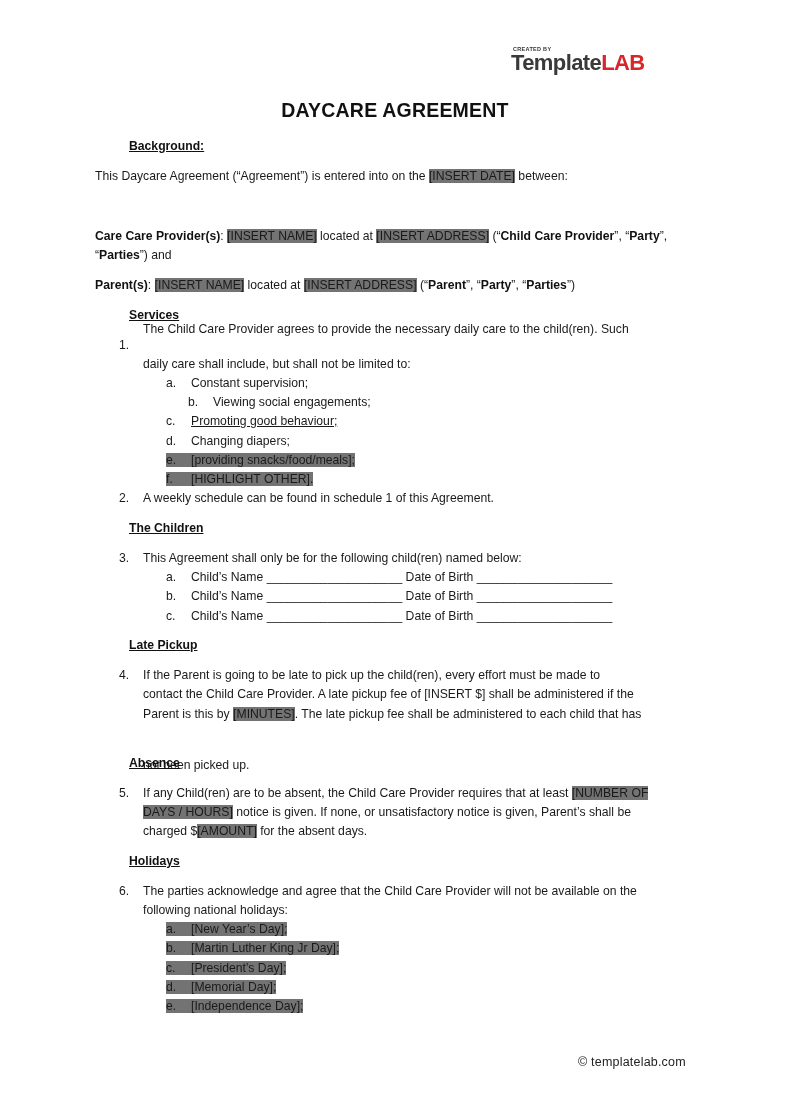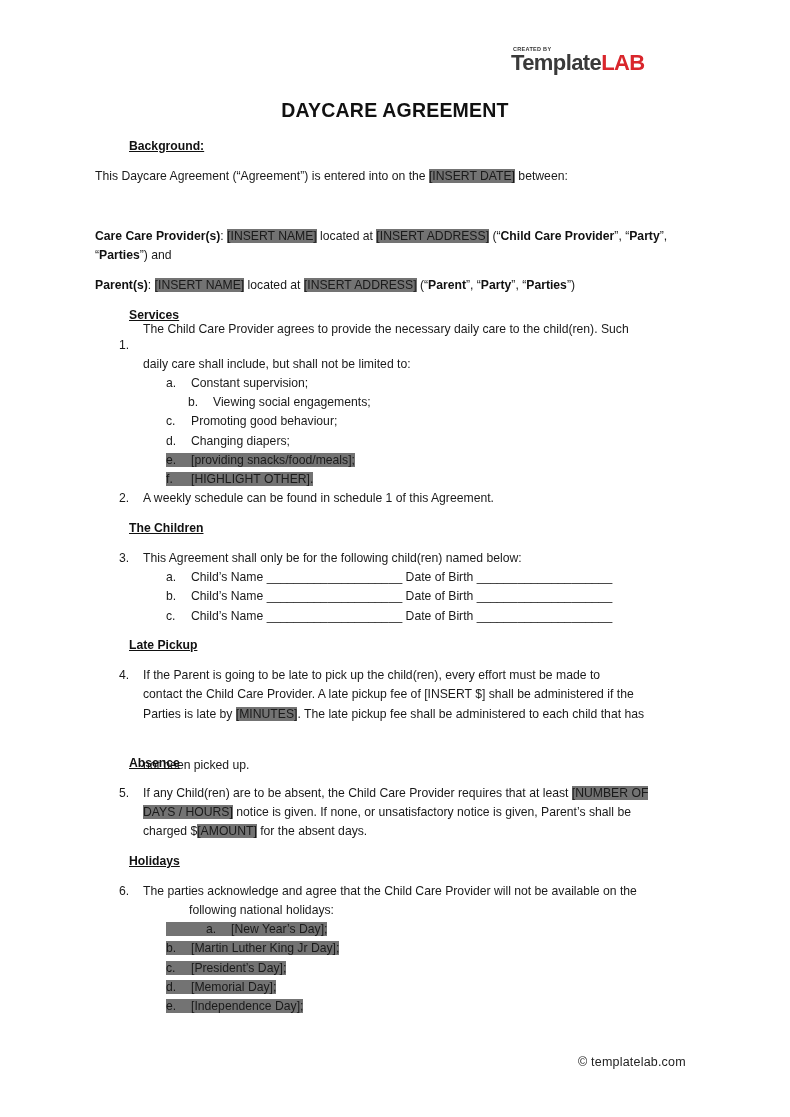--- a/index.html
+++ b/index.html
@@ -43,55 +43,55 @@
   <b>Parent(s)</b><span>: </span><span class="hl">[INSERT NAME]</span><span> located at </span><span class="hl">[INSERT ADDRESS]</span><span> (“</span><b>Parent</b><span>”, “</span><b>Party</b><span>”, “</span><b>Parties</b><span>”)</span>
 </div>
 
 <div class="abs heading" style="left:95px; top:308px;">Services</div>
 <div class="abs" style="left:119px; top:338px;">1.</div>
 <div class="abs" style="left:143px; top:322px;">The Child Care Provider agrees to provide the necessary daily care to the child(ren). Such</div>
 <div class="abs" style="left:143px; top:357px;">daily care shall include, but shall not be limited to:</div>
 
 <div class="abs" style="left:166px; top:376px;"><span style="display:inline-block;width:25px;">a.</span><span>Constant supervision;</span></div>
 <div class="abs" style="left:176px; top:395px;margin-left:12px;"><span style="display:inline-block;width:25px;">b.</span><span>Viewing social engagements;</span></div>
-<div class="abs" style="left:166px; top:414px;"><span style="display:inline-block;width:25px;">c.</span><span>Promoting good behaviour;</span></div>
+<div class="abs" style="left:166px; top:414px;text-decoration:underline;"><span style="display:inline-block;width:25px;">c.</span><span>Promoting good behaviour;</span></div>
 <div class="abs" style="left:166px; top:434px;"><span style="display:inline-block;width:25px;">d.</span><span>Changing diapers;</span></div>
 <div class="abs hl" style="left:166px; top:453px;"><span style="display:inline-block;width:25px;">e.</span><span>[providing snacks/food/meals];</span></div>
 <div class="abs hl" style="left:166px; top:472px;"><span style="display:inline-block;width:25px;">f.</span><span>[HIGHLIGHT OTHER].</span></div>
 
 <div class="abs" style="left:119px; top:491px;">2.</div>
 <div class="abs" style="left:143px; top:491px;">A weekly schedule can be found in schedule 1 of this Agreement.</div>
 
 <div class="abs heading" style="left:95px; top:521px;">The Children</div>
 <div class="abs" style="left:119px; top:551px;">3.</div>
 <div class="abs" style="left:143px; top:551px;">This Agreement shall only be for the following child(ren) named below:</div>
 
 <div class="abs" style="left:166px; top:570px;"><span style="display:inline-block;width:25px;">a.</span><span>Child’s Name</span> <span>____________________</span> <span>Date of Birth</span> <span>____________________</span></div>
 <div class="abs" style="left:166px; top:589px;"><span style="display:inline-block;width:25px;">b.</span><span>Child’s Name</span> <span>____________________</span> <span>Date of Birth</span> <span>____________________</span></div>
 <div class="abs" style="left:166px; top:609px;"><span style="display:inline-block;width:25px;">c.</span><span>Child’s Name</span> <span>____________________</span> <span>Date of Birth</span> <span>____________________</span></div>
 
 <div class="abs heading" style="left:95px; top:638px;">Late Pickup</div>
 <div class="abs" style="left:119px; top:668px;">4.</div>
 <div class="abs" style="left:143px; top:668px;">If the Parent is going to be late to pick up the child(ren), every effort must be made to</div>
 <div class="abs" style="left:143px; top:687px;">contact the Child Care Provider. A late pickup fee of [INSERT $] shall be administered if the</div>
-<div class="abs" style="left:143px; top:707px;"><span>Parties is late by </span><span class="hl">[MINUTES]</span><span>. The late pickup fee shall be administered to each child that has</span></div>
+<div class="abs" style="left:143px; top:707px;"><span>Parent is this by </span><span class="hl">[MINUTES]</span><span>. The late pickup fee shall be administered to each child that has</span></div>
 <div class="abs" style="left:143px; top:758px;">not been picked up.</div>
 
 <div class="abs heading" style="left:95px; top:756px;">Absence</div>
 <div class="abs" style="left:119px; top:786px;">5.</div>
 <div class="abs" style="left:143px; top:786px;"><span>If any Child(ren) are to be absent, the Child Care Provider requires that at least </span><span class="hl">[NUMBER OF</span></div>
 <div class="abs" style="left:143px; top:805px;"><span class="hl">DAYS / HOURS]</span><span> notice is given. If none, or unsatisfactory notice is given, Parent’s shall be</span></div>
 <div class="abs" style="left:143px; top:824px;"><span>charged $</span><span class="hl">[AMOUNT]</span><span> for the absent days.</span></div>
 
 <div class="abs heading" style="left:95px; top:854px;">Holidays</div>
 <div class="abs" style="left:119px; top:884px;">6.</div>
 <div class="abs" style="left:143px; top:884px;">The parties acknowledge and agree that the Child Care Provider will not be available on the</div>
-<div class="abs" style="left:143px; top:903px;margin-left:46px;">following national holidays:</div>
+<div class="abs" style="left:143px; top:903px;">following national holidays:</div>
 
-<div class="abs hl" style="left:166px; top:922px;padding-left:40px;"><span style="display:inline-block;width:25px;">a.</span><span>[New Year’s Day];</span></div>
+<div class="abs hl" style="left:166px; top:922px;"><span style="display:inline-block;width:25px;">a.</span><span>[New Year’s Day];</span></div>
 <div class="abs hl" style="left:166px; top:941px;"><span style="display:inline-block;width:25px;">b.</span><span>[Martin Luther King Jr Day];</span></div>
 <div class="abs hl" style="left:166px; top:961px;"><span style="display:inline-block;width:25px;">c.</span><span>[President’s Day];</span></div>
 <div class="abs hl" style="left:166px; top:980px;"><span style="display:inline-block;width:25px;">d.</span><span>[Memorial Day];</span></div>
 <div class="abs hl" style="left:166px; top:999px;"><span style="display:inline-block;width:25px;">e.</span><span>[Independence Day];</span></div>
 
 <div class="footer">
   <span>©</span> <span>templatelab.com</span>
 </div>
 
 </body></html>

